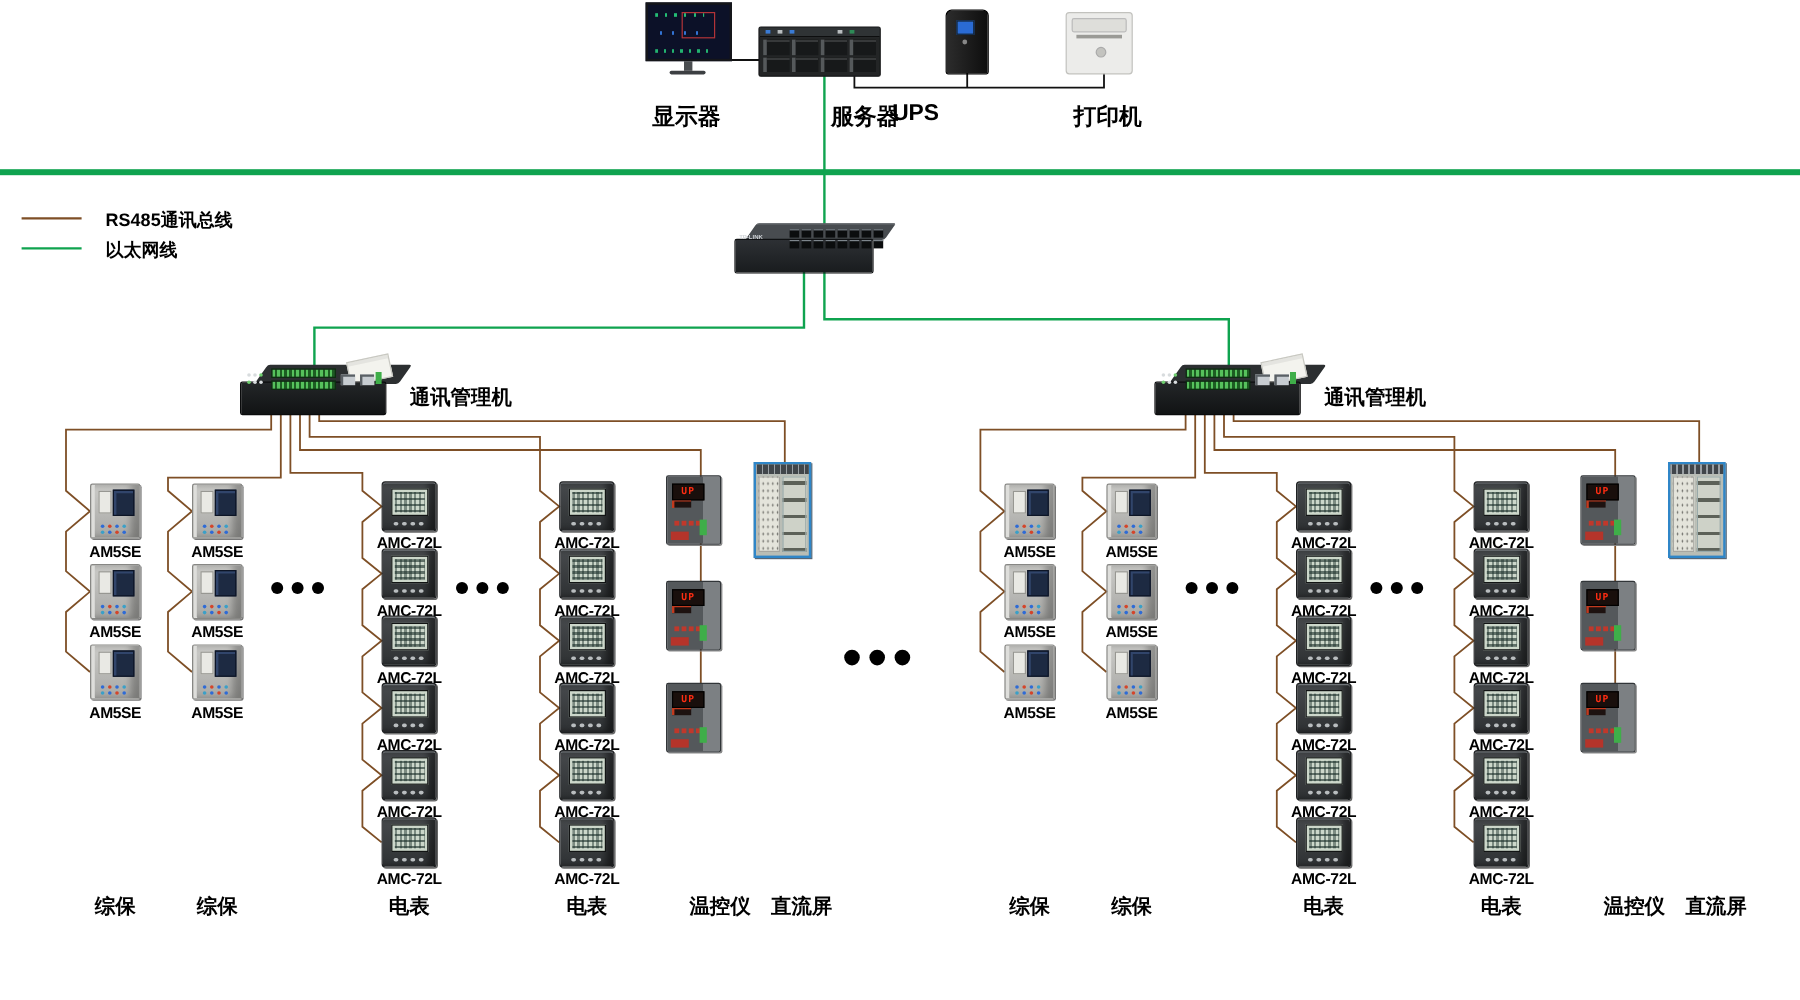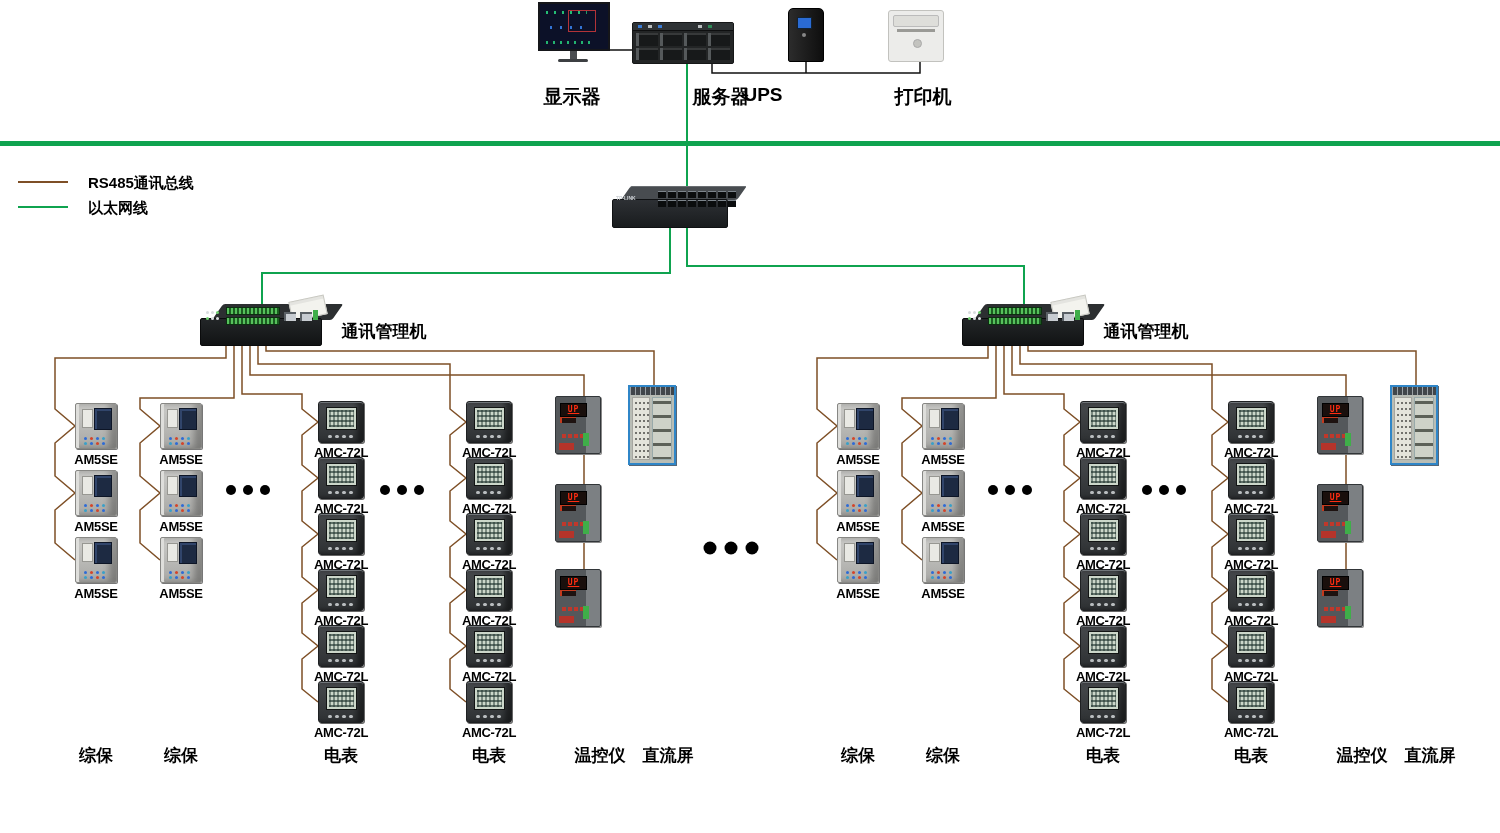--- a/index.html
+++ b/index.html
@@ -30,21 +30,21 @@
   .meter .lcd{position:absolute;left:7px;top:5px;width:29px;height:21px;background:#ccd7ca;border:1px solid #121414;}
   .meter .lcd::after{content:"";position:absolute;left:2px;top:2px;right:2px;bottom:2px;
     background-image:repeating-linear-gradient(0deg,rgba(25,45,40,.6) 0 2px,transparent 2px 5px),
                      repeating-linear-gradient(90deg,rgba(25,45,40,.45) 0 2px,transparent 2px 4px);}
   .meter .mbtns{position:absolute;left:9px;bottom:4px;width:4px;height:3px;border-radius:2px;background:#b9bdbf;
     box-shadow:7px 0 0 #b9bdbf,14px 0 0 #b9bdbf,21px 0 0 #b9bdbf;}
   
   .temp{width:46px;height:58px;background:linear-gradient(90deg,#54585b 0 68%,#7c8083 68% 100%);
         border:1px solid #313538;border-radius:2px;box-shadow:1px 1px 0 #888;}
   .temp .led{position:absolute;left:4px;top:6px;width:25px;height:12px;background:#190f0c;border:1px solid #000;
-             color:#ff2d12;font:700 8px/12px "DejaVu Sans Mono","Liberation Mono",monospace;text-align:center;letter-spacing:1px;text-decoration:underline;}
+             color:#ff2d12;font:700 8px/12px "DejaVu Sans Mono","Liberation Mono",monospace;text-align:center;letter-spacing:1px;}
   .temp .led2{position:absolute;left:4px;top:20px;width:16px;height:6px;background:#1d1210;box-shadow:inset 2px 1px 0 #c23a1e;}
   .temp .tbtns{position:absolute;left:6px;bottom:15px;width:4px;height:4px;background:#c0382b;
     box-shadow:6px 0 0 #c0382b,12px 0 0 #c0382b,18px 0 0 #c0382b;}
   .temp .tbrand{position:absolute;left:3px;bottom:3px;width:15px;height:7px;background:#b5342a;}
   .temp .tchip{position:absolute;right:11px;bottom:7px;width:6px;height:13px;background:#3fae49;}
   
   .cabinet{width:48px;height:80px;border:2px solid #2f86c8;background:#b9bdb5;box-shadow:1px 1px 0 #567;}
   .cabinet .cab-top{position:absolute;left:0;top:0;width:100%;height:8px;background:#41464a;
     background-image:repeating-linear-gradient(90deg,#9aa0a4 0 1px,transparent 1px 5px);}
   .cabinet .cab-left{position:absolute;left:2px;top:10px;width:18px;bottom:3px;background:#e4e4db;

